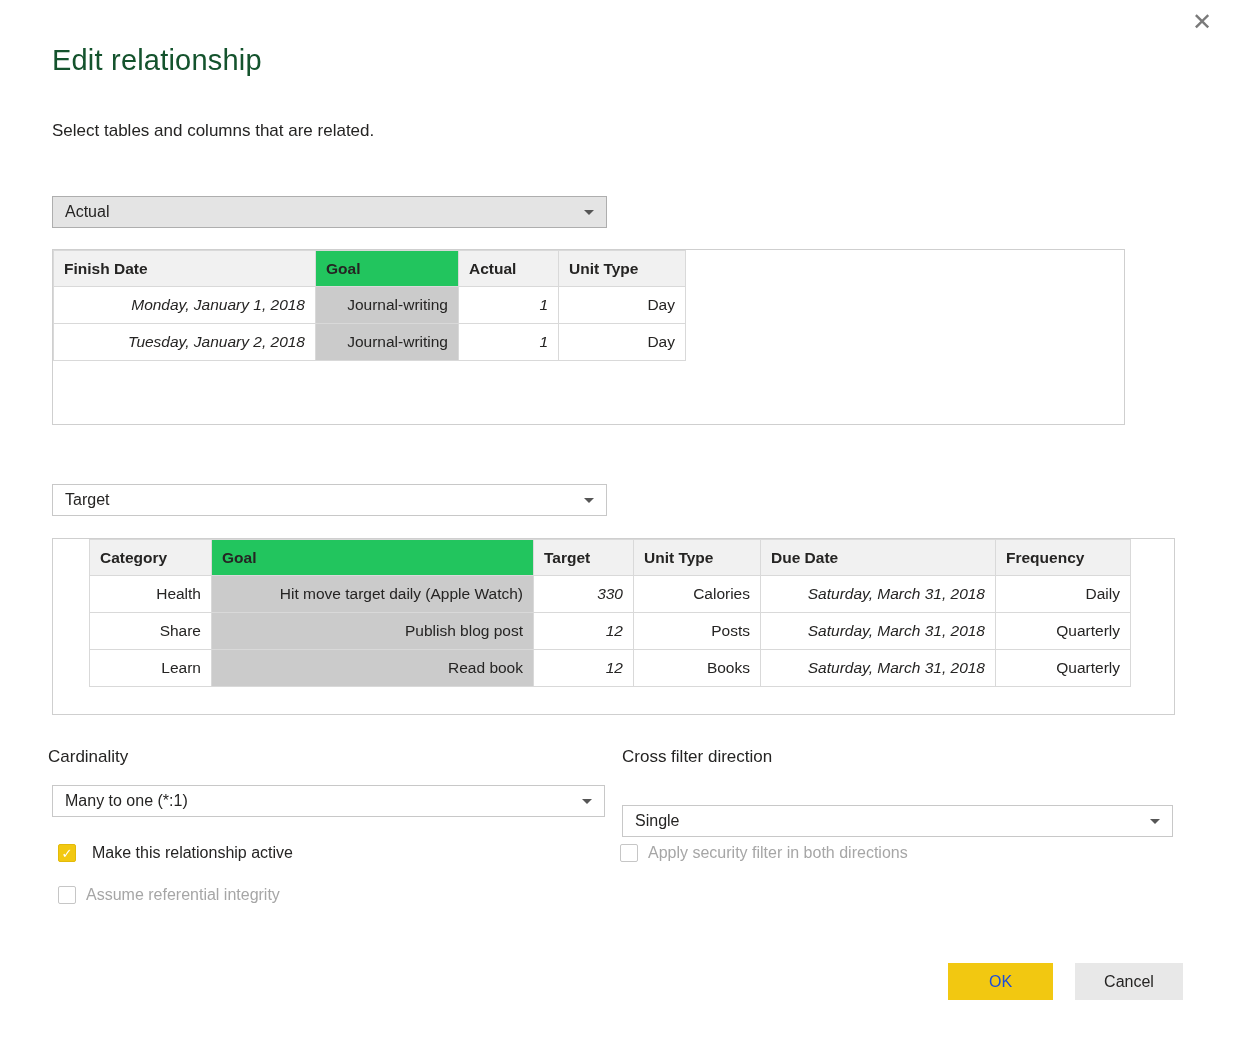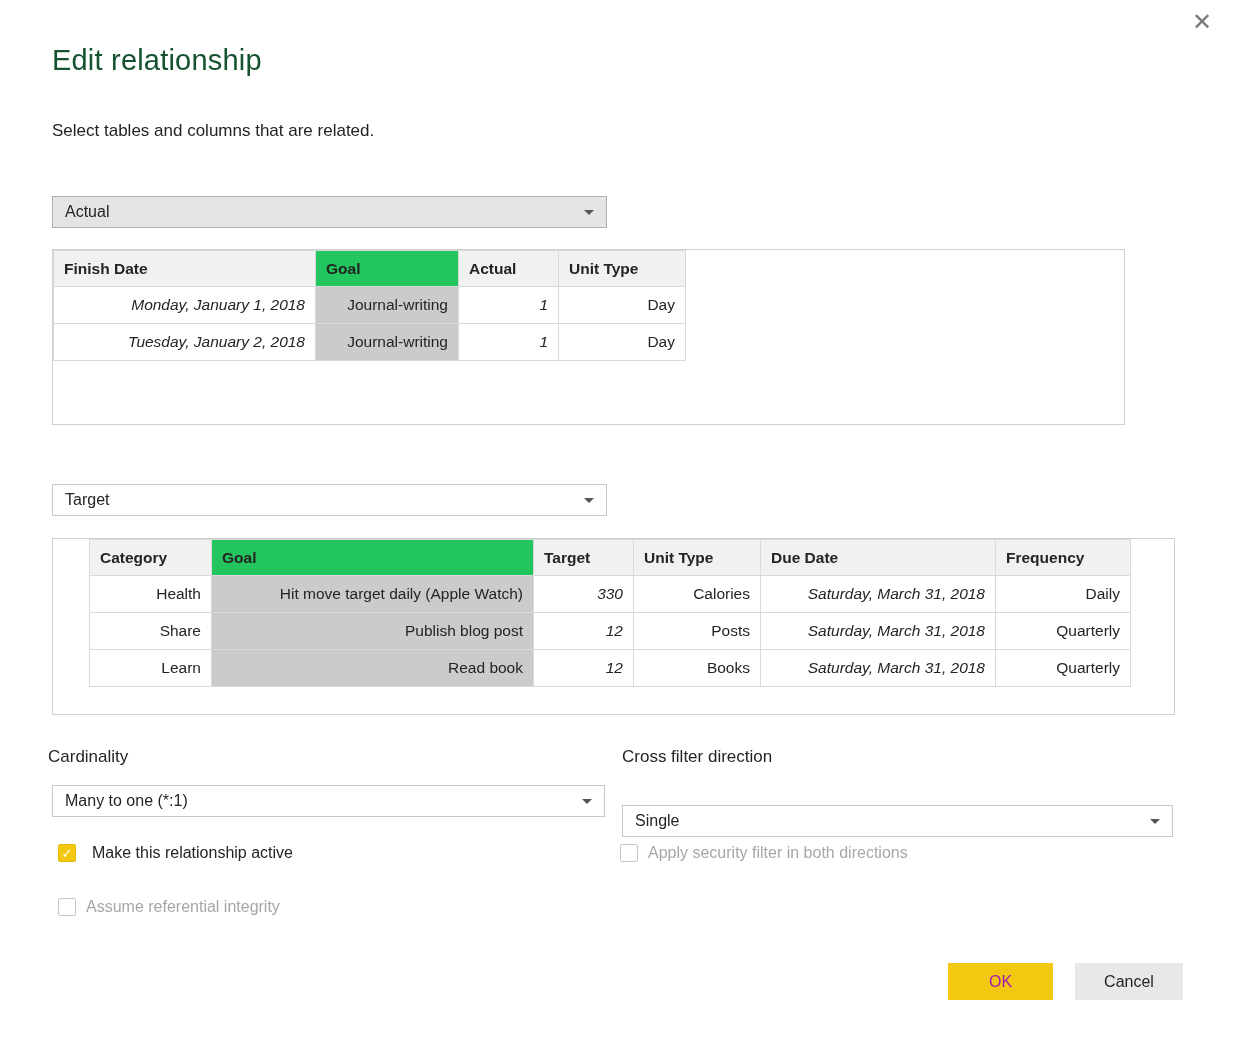--- a/index.html
+++ b/index.html
@@ -73,38 +73,38 @@
   .lbl-card  { left: 48px; top: 747px; }
   .lbl-cross { left: 622px; top: 747px; }
 
   
   .chk {
     position: absolute; display: flex; align-items: center; gap: 10px;
     font-size: 16px; cursor: pointer;
   }
   .chk1 { left: 58px; top: 844px; }
   .chk2 { left: 620px; top: 844px; cursor: default; }
-  .chk3 { left: 58px; top: 886px; cursor: default; margin-top: 12px; }
+  .chk3 { left: 58px; top: 886px; cursor: default; }
   .box {
     width: 18px; height: 18px; border-radius: 2px; flex: 0 0 18px;
     display: flex; align-items: center; justify-content: center;
   }
   .box.checked { background: #F2C811; border: 1px solid #e3ba0a; }
   .box.empty { background: #fff; border: 1px solid #c6c6c6; }
   .tick { color: #ffffff; font-size: 13px; font-weight: bold; line-height: 1; }
   .chk .lab-on  { color: #252423; margin-left: 6px; }
   .chk .lab-off { color: #a6a6a6; }
 
   
   .btn {
     position: absolute; height: 37px;
     display: flex; align-items: center; justify-content: center;
     font-size: 16px; cursor: pointer; border: none;
   }
-  .btn-ok     { left: 948px;  top: 963px; width: 105px; background: #F2C811; color: #a21caf; }
+  .btn-ok     { left: 948px;  top: 963px; width: 105px; background: #F2C811; color: #1d4ed8; }
   .btn-cancel { left: 1075px; top: 963px; width: 108px; background: #e8e8e8; color: #252423; }
 </style>
 </head>
 <body>
 
 <div class="dialog">
 
   <span class="close">✕</span>
 
   <h1 class="title">Edit relationship</h1>

